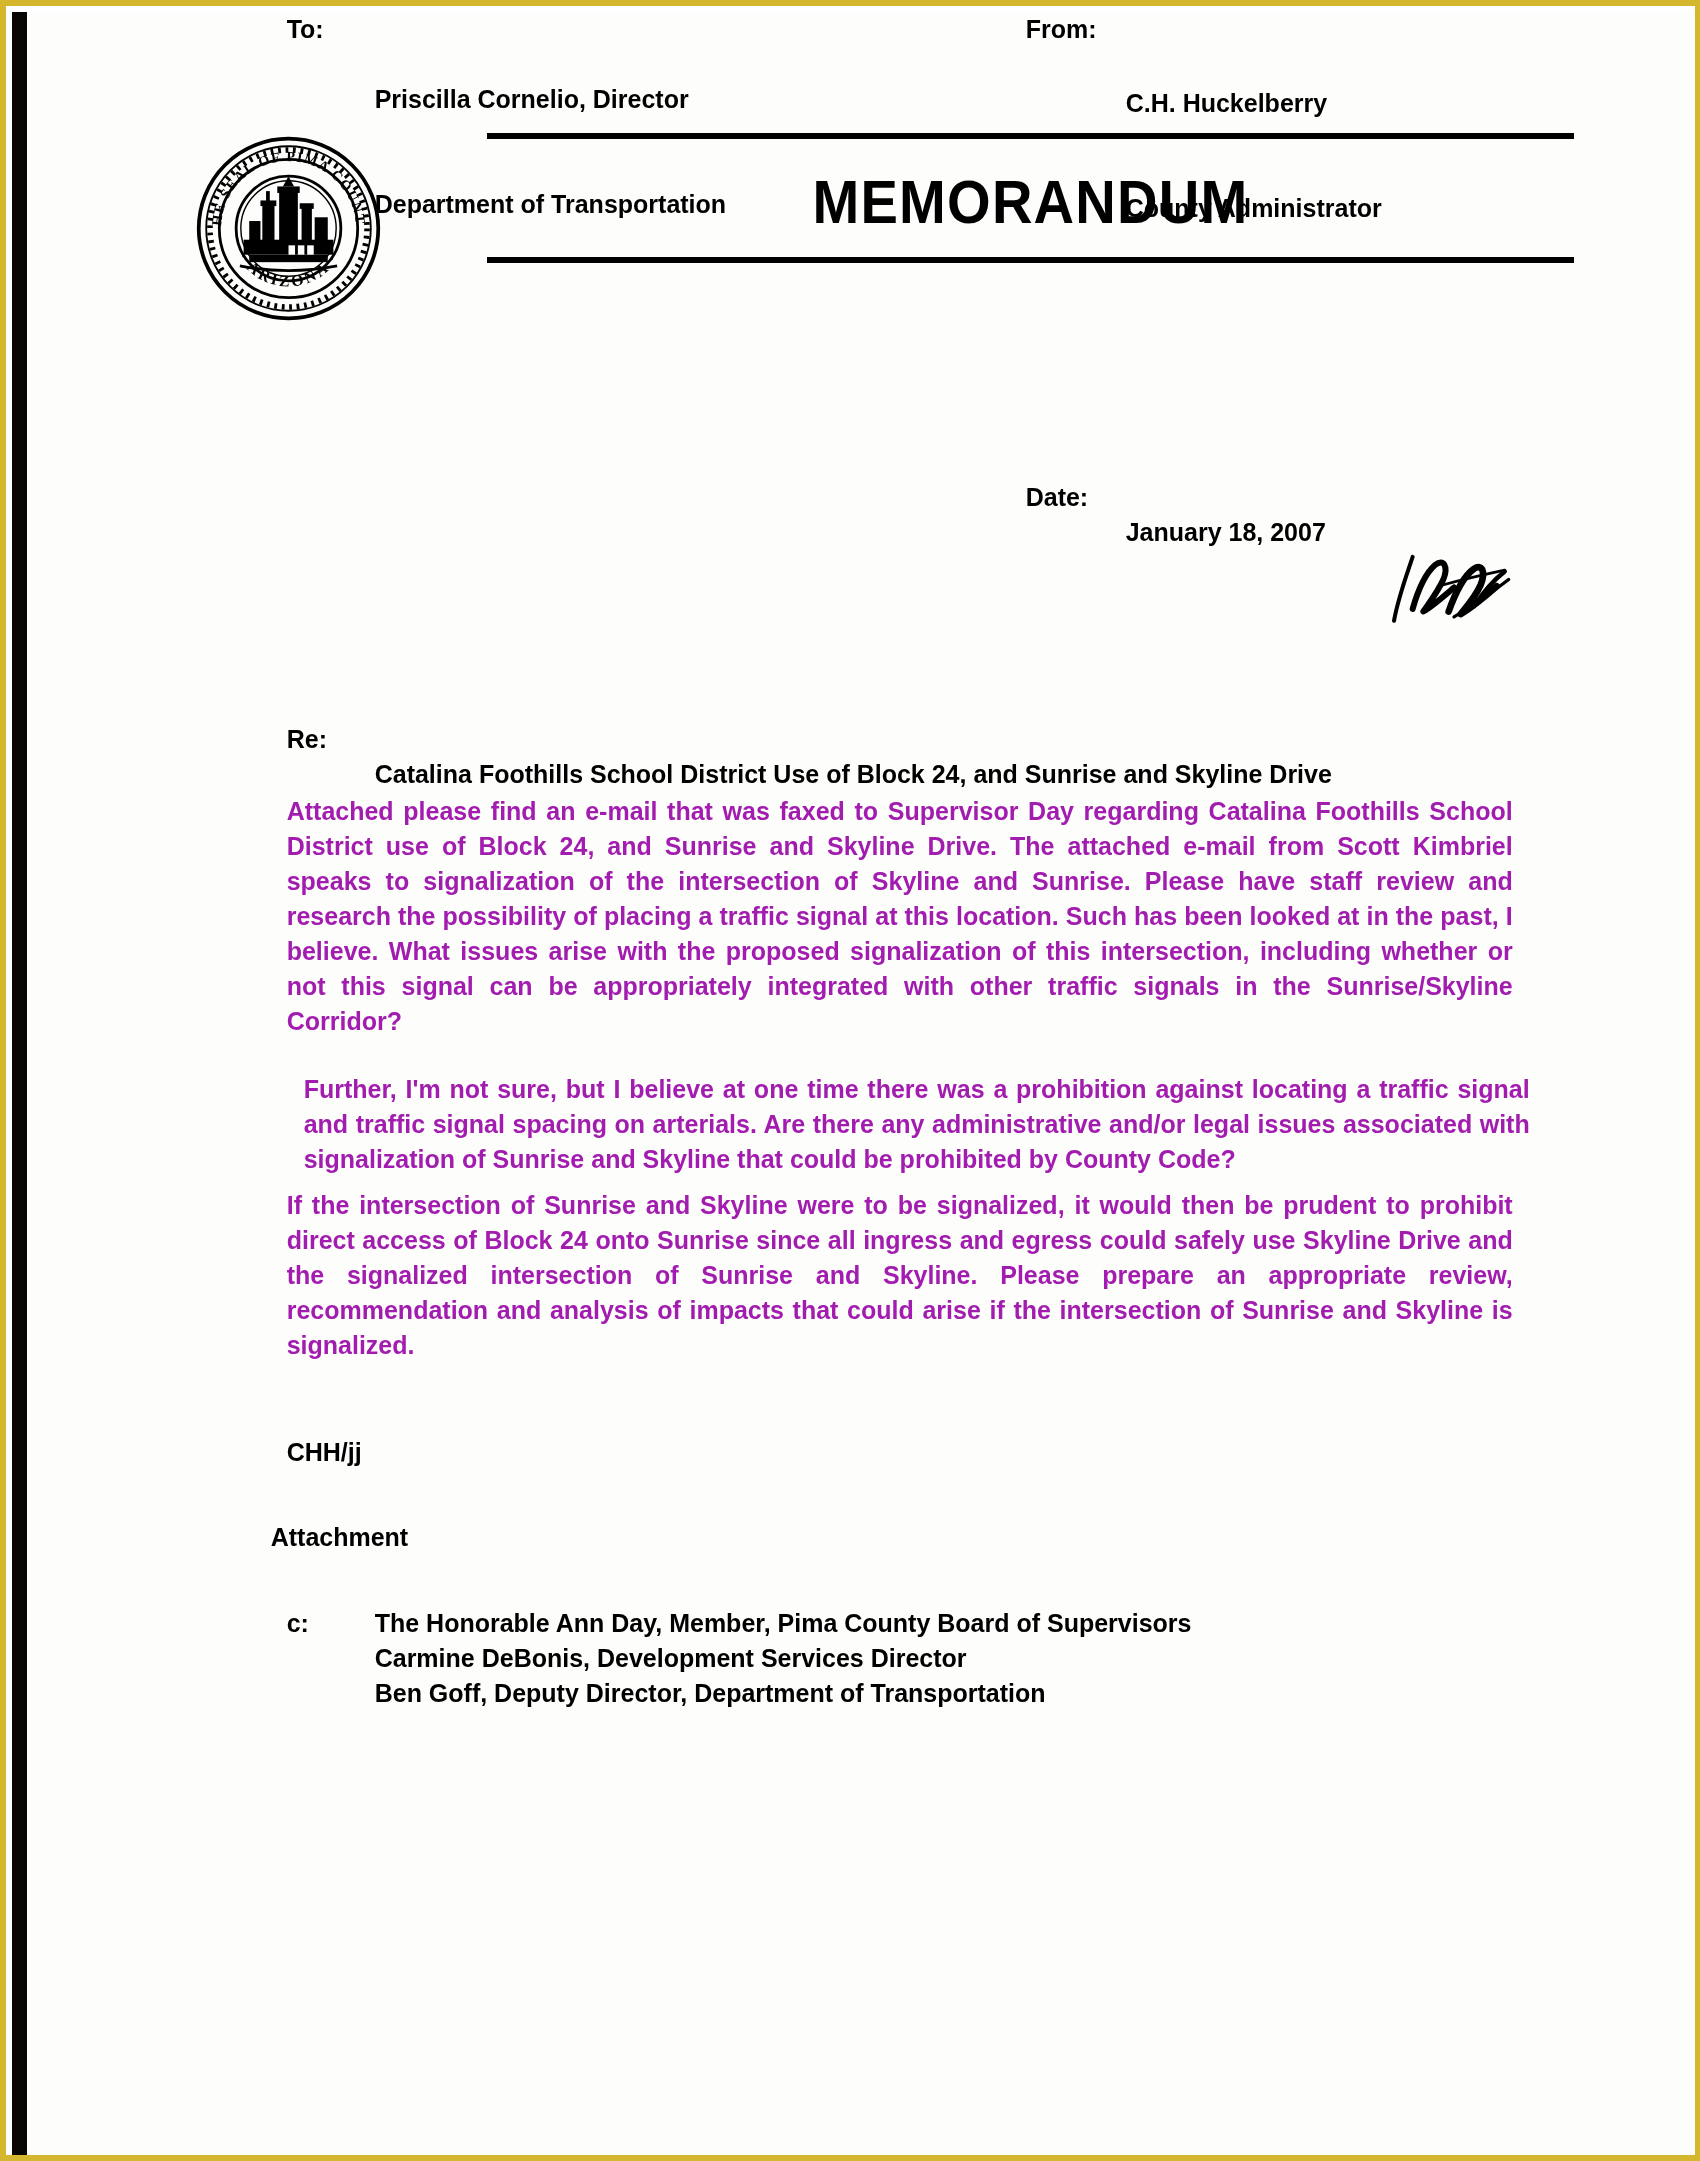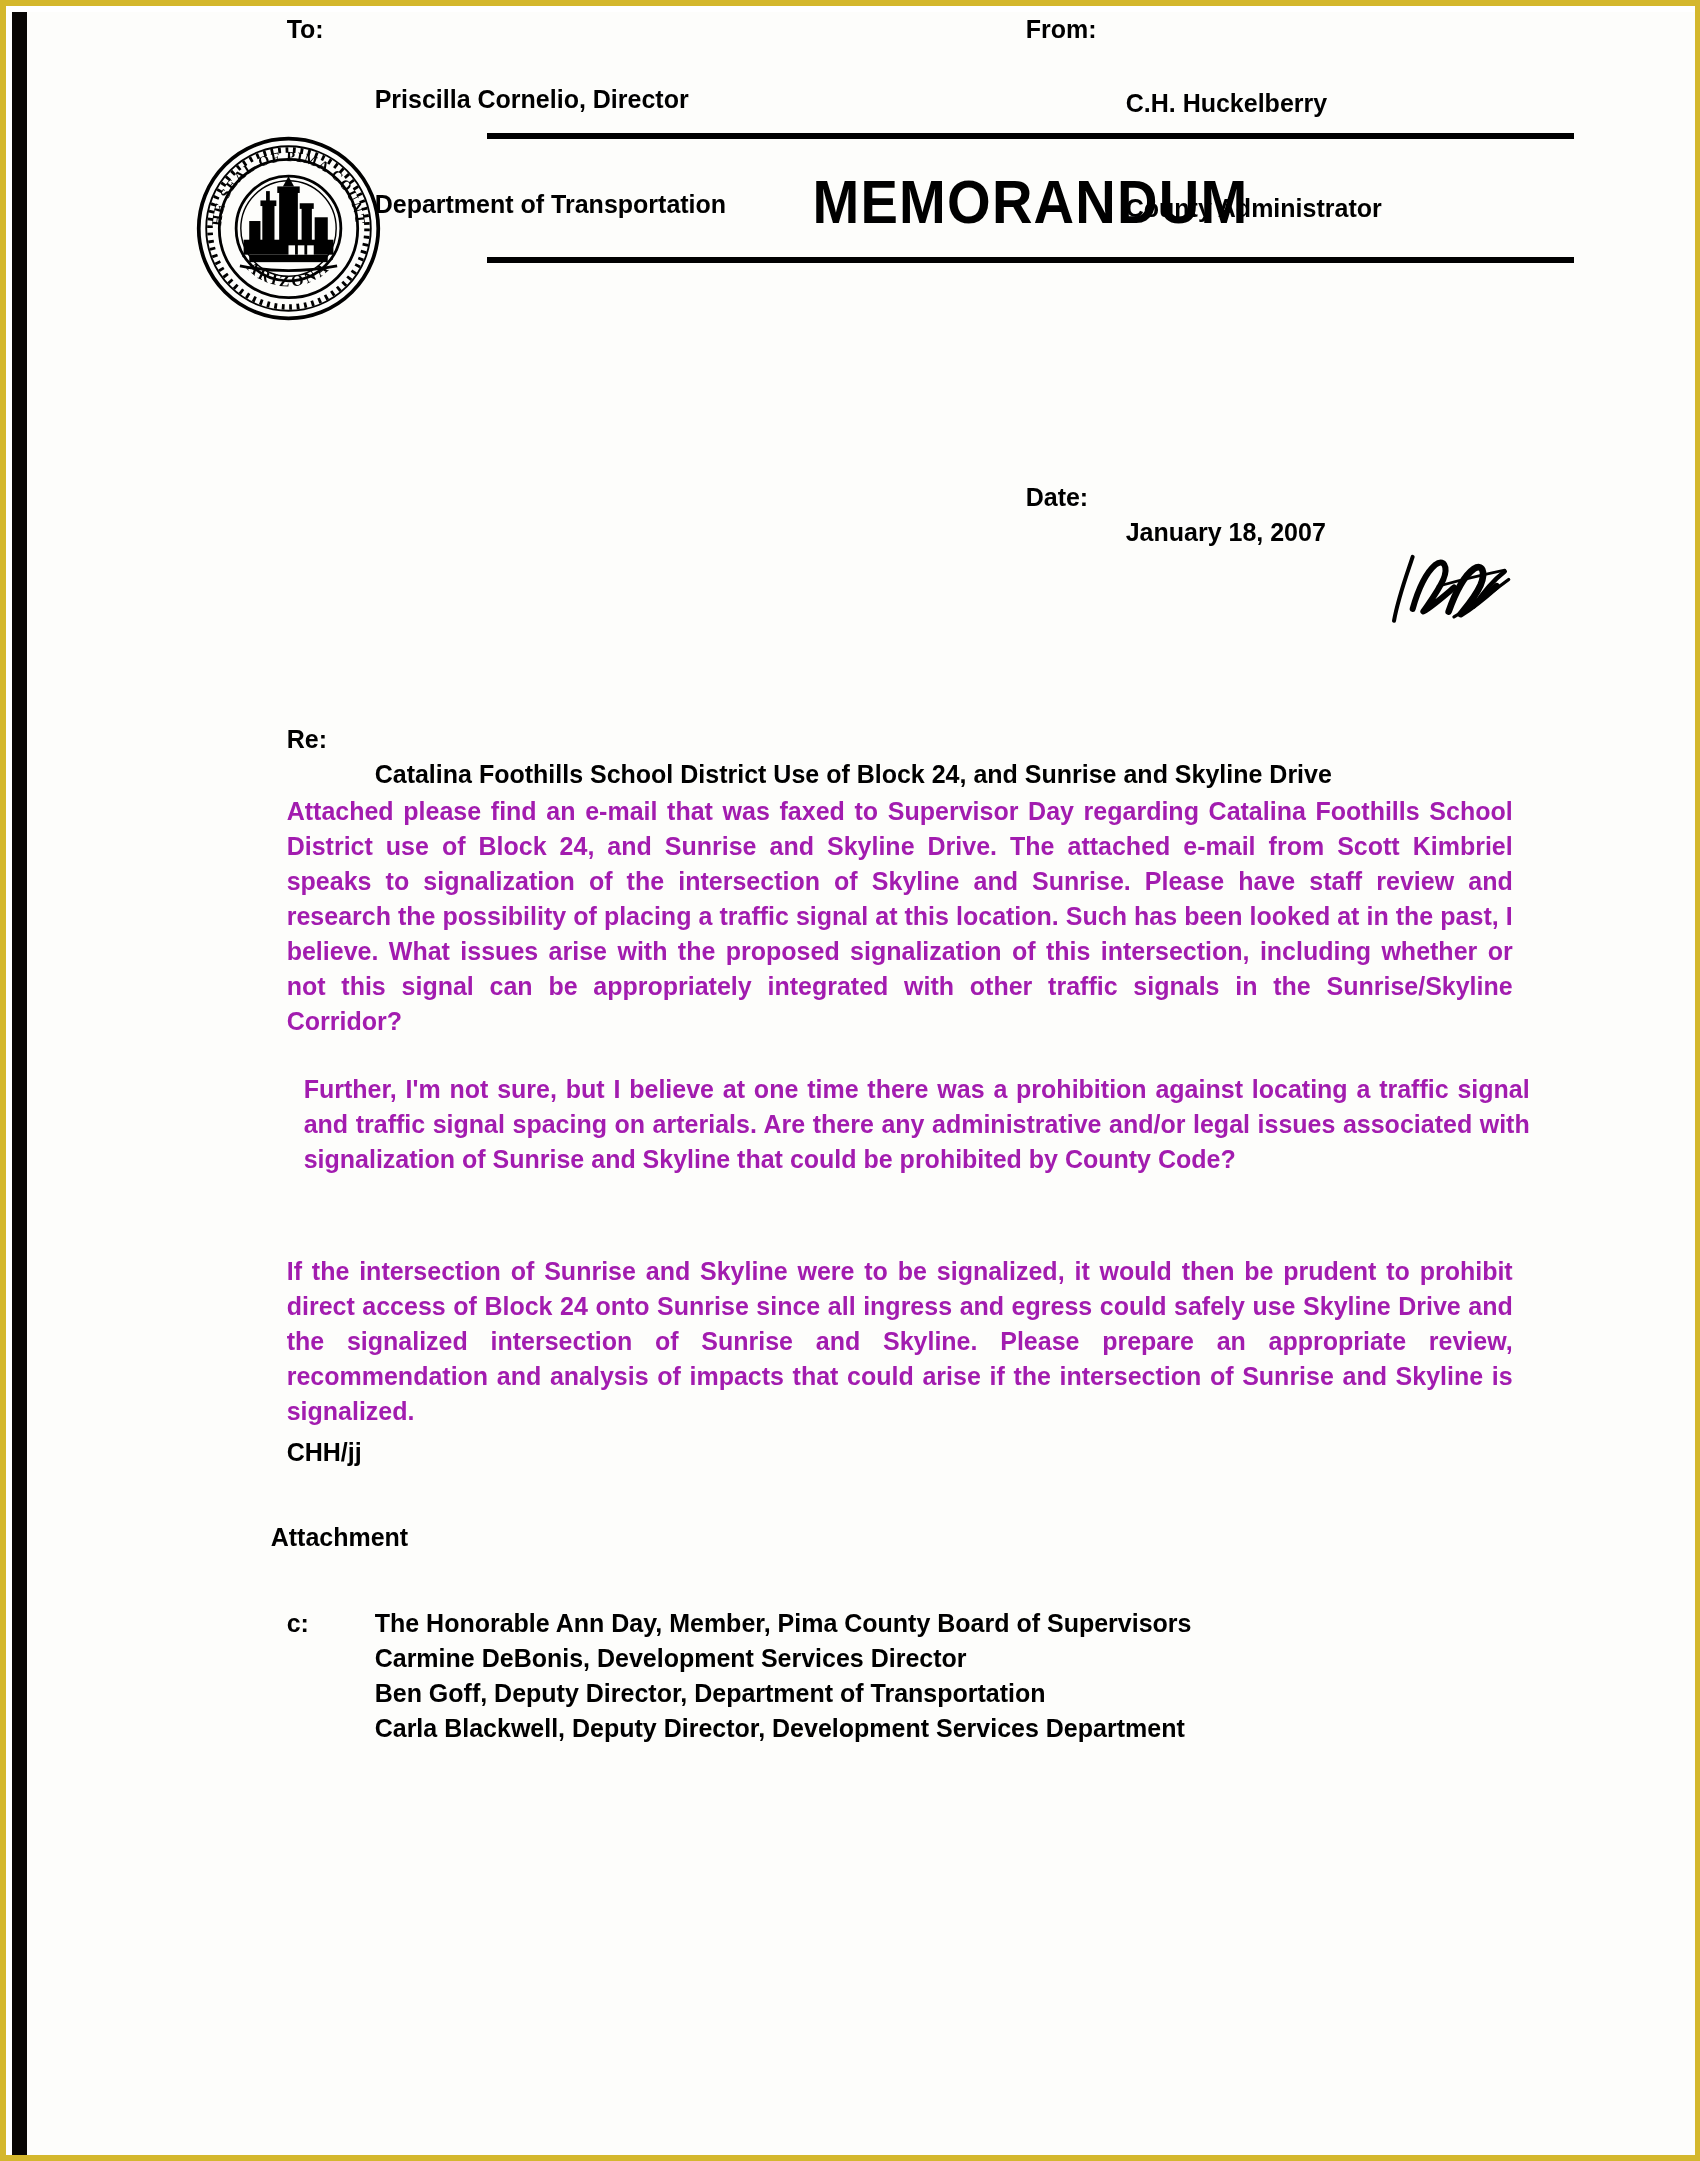--- a/index.html
+++ b/index.html
@@ -133,21 +133,21 @@
     left: 260px;
     width: 1226px;
     font-size: 25px;
     line-height: 35px;
     font-weight: bold;
     text-align: justify;
     color: #a21caf;
   }
   #para-1 { top: 782px; }
   #para-2 { top: 1060px; margin-left: 17px; }
-  #para-3 { top: 1242px; }
+  #para-3 { top: 1176px; }
 
   
   #initials { position: absolute; left: 260px; top: 1426px; font-size: 25px; font-weight: bold; }
   #attachment { position: absolute; left: 244px; top: 1511px; font-size: 25px; font-weight: bold; }
 
   #cc-block { position: absolute; left: 260px; top: 1594px; font-size: 25px; font-weight: bold; line-height: 35px; }
   #cc-label { position: absolute; left: 0; top: 0; }
   #cc-list { position: absolute; left: 88px; top: 0; white-space: nowrap; }
   .cc-item { display: block; }
 </style>
@@ -272,20 +272,19 @@
 
       <div id="initials">CHH/jj</div>
       <div id="attachment">Attachment</div>
 
       <div id="cc-block">
         <span id="cc-label">c:</span>
         <span id="cc-list">
           <span class="cc-item">The Honorable Ann Day, Member, Pima County Board of Supervisors</span>
           <span class="cc-item">Carmine DeBonis, Development Services Director</span>
           <span class="cc-item">Ben Goff, Deputy Director, Department of Transportation</span>
-          <span class="cc-item">Carla Blackwell, Deputy Director, Development Services Department</span>
         </span>
       </div>
 
     </div>
   </div>
 </div>
 
 
 </body></html>

